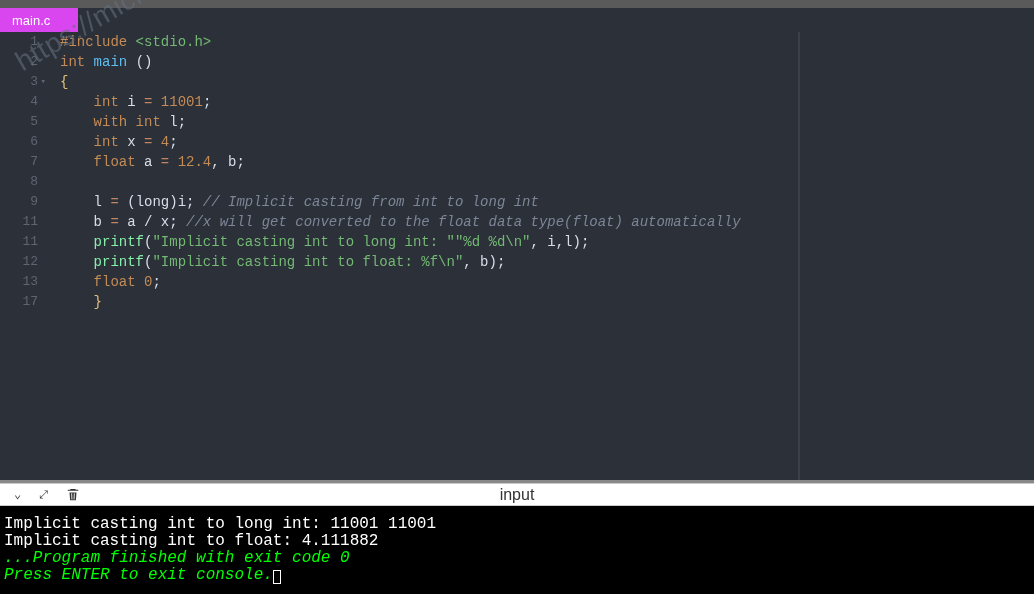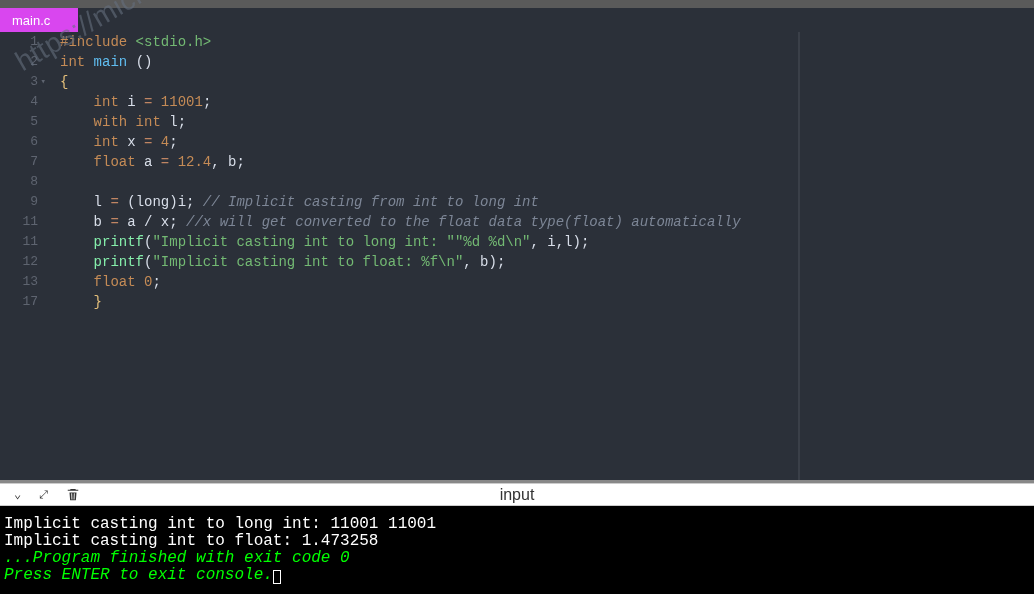--- a/index.html
+++ b/index.html
@@ -222,20 +222,20 @@
       <svg viewBox="0 0 16 16" fill="currentColor">
           <path d="M5 2V1h6v1h3v1H2V2h3zm-1 3h8l-.7 9H4.7L4 5zm2 1l.3 7h1l-.3-7H6zm3 0l-.3 7h1l.3-7H9z"></path>
         </svg>
     </span>
   </div>
   <div class="tb-label">input</div>
 </div>
 
 <div class="console">
   <div class="console-line">Implicit casting int to long int: 11001 11001</div>
-  <div class="console-line">Implicit casting int to float: 1.473258</div>
+  <div class="console-line">Implicit casting int to float: 4.111882</div>
   <div class="console-line"></div>
   <div class="console-line"></div>
   <div class="console-line console-green">...Program finished with exit code 0</div>
   <div class="console-line console-green"><span>Press ENTER to exit console.</span><span class="console-cursor"></span></div>
 </div>
 
 <div class="watermark">https://microdigisoft.com - 16:28</div>
 
 </body></html>

